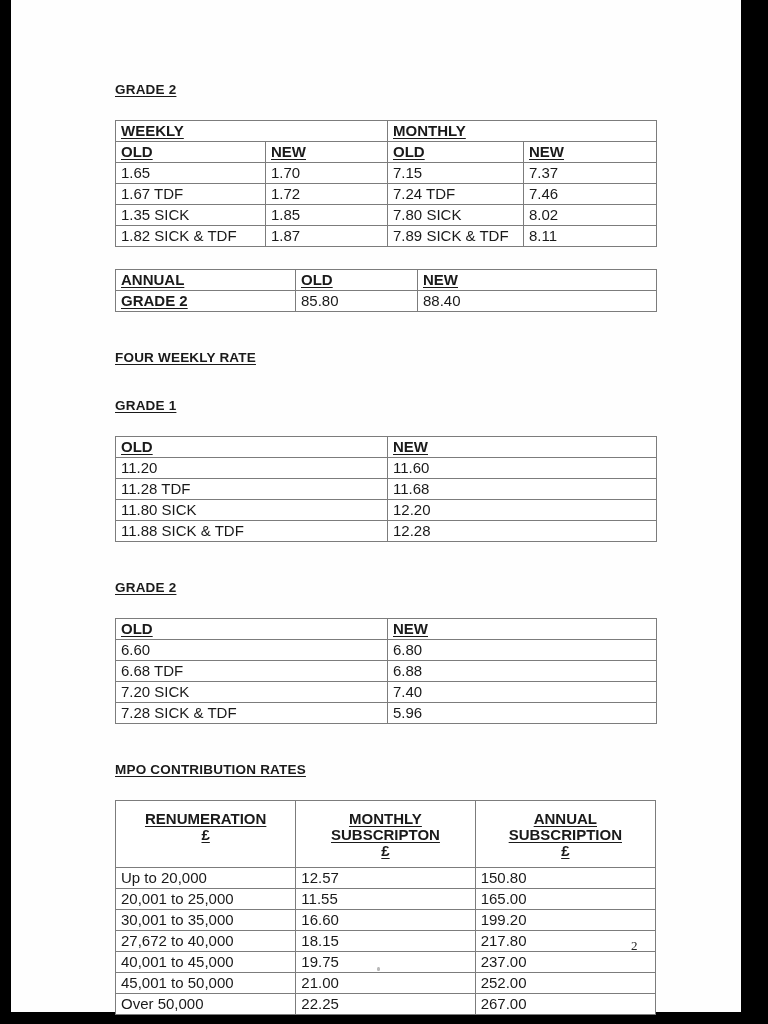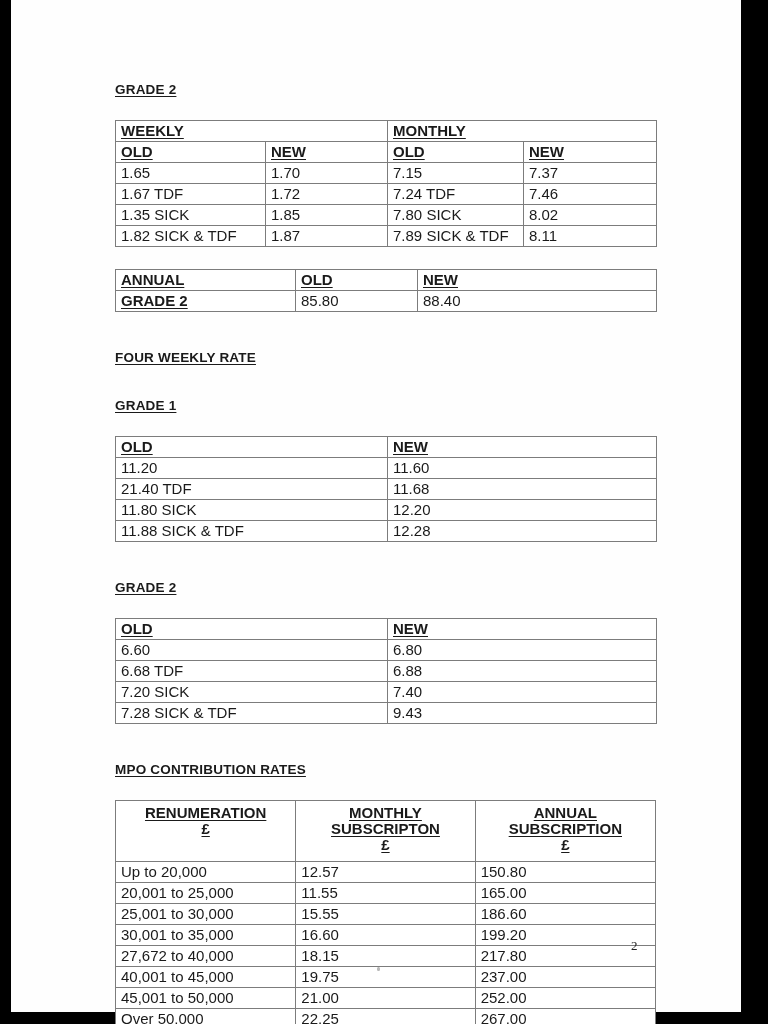--- a/index.html
+++ b/index.html
@@ -107,21 +107,21 @@
 
   
   .t-mpo { width: 539px; }
   .t-mpo col.c1 { width: 180px; }
   .t-mpo col.c2 { width: 179px; }
   .t-mpo col.c3 { width: 180px; }
   .t-mpo td.head {
     text-align: center;
     vertical-align: top;
     height: 54px;
-    padding-top: 4px;
+    padding-top: 10px;
   }
   .t-mpo td.head .line {
     display: block;
     font-weight: bold;
     text-decoration: underline;
     text-underline-offset: 2px;
     line-height: 16px;
   }
   .gap-m { height: 22px; }
   .gap-l { height: 30px; }
@@ -253,21 +253,21 @@
         <tbody>
           <tr>
             <td class="hdr"><span>OLD</span></td>
             <td class="hdr"><span>NEW</span></td>
           </tr>
           <tr>
             <td>11.20</td>
             <td>11.60</td>
           </tr>
           <tr>
-            <td>21.40 TDF</td>
+            <td>11.28 TDF</td>
             <td>11.68</td>
           </tr>
           <tr>
             <td>11.80 SICK</td>
             <td>12.20</td>
           </tr>
           <tr>
             <td>11.88 SICK &amp; TDF</td>
             <td>12.28</td>
           </tr>
@@ -299,21 +299,21 @@
           <tr>
             <td>6.68 TDF</td>
             <td>6.88</td>
           </tr>
           <tr>
             <td>7.20 SICK</td>
             <td>7.40</td>
           </tr>
           <tr>
             <td>7.28 SICK &amp; TDF</td>
-            <td>9.43</td>
+            <td>5.96</td>
           </tr>
         </tbody>
       </table>
 
       <div class="gap-xl"></div>
 
       <div class="heading-row">
         <h2 class="section-heading">MPO CONTRIBUTION RATES</h2>
       </div>
 
@@ -346,25 +346,20 @@
             <td>Up to 20,000</td>
             <td>12.57</td>
             <td>150.80</td>
           </tr>
           <tr>
             <td>20,001 to 25,000</td>
             <td>11.55</td>
             <td>165.00</td>
           </tr>
           <tr>
-            <td>25,001 to 30,000</td>
-            <td>15.55</td>
-            <td>186.60</td>
-          </tr>
-          <tr>
             <td>30,001 to 35,000</td>
             <td>16.60</td>
             <td>199.20</td>
           </tr>
           <tr>
             <td>27,672 to 40,000</td>
             <td>18.15</td>
             <td>217.80</td>
           </tr>
           <tr>

